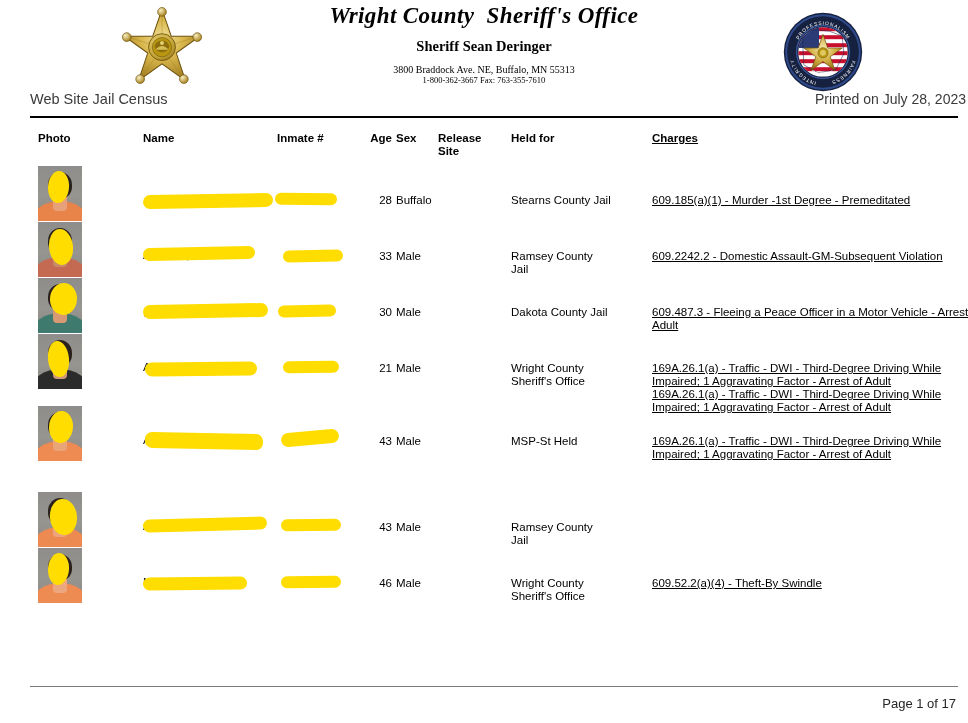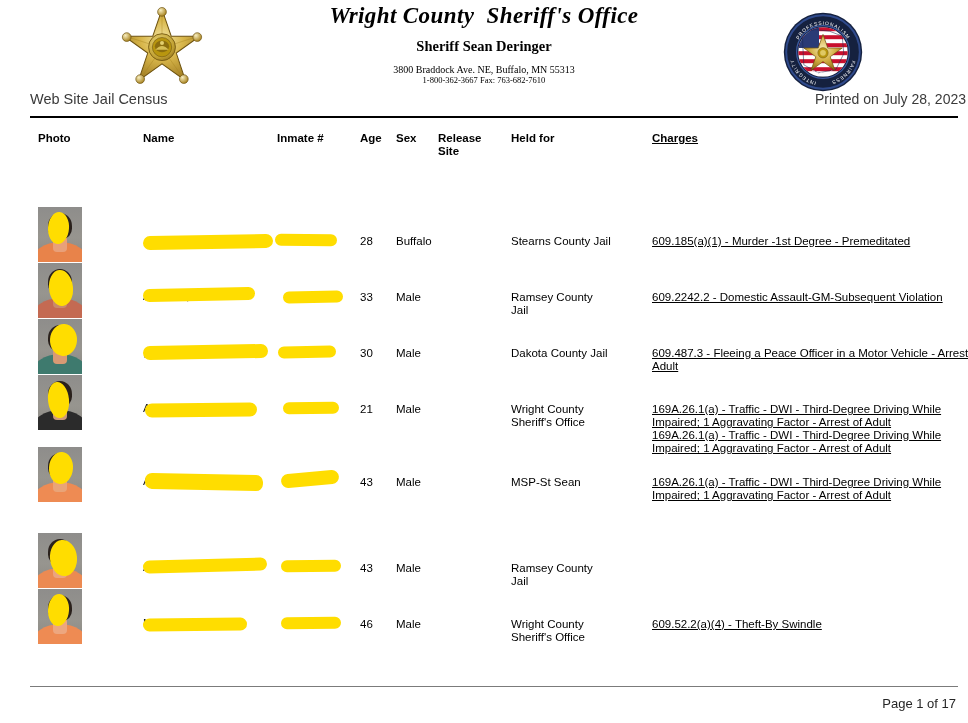--- a/index.html
+++ b/index.html
@@ -109,39 +109,39 @@
   .census-table {
     position: absolute;
     left: 0;
     top: 126px;
     width: 782px;
   }
 
   .col-photo   { position: absolute; left: 38px;  width: 92px; }
   .col-name    { position: absolute; left: 143px; width: 130px; }
   .col-inmate  { position: absolute; left: 277px; width: 75px; }
-  .col-age     { position: absolute; left: 360px; width: 32px; }
+  .col-age     { position: absolute; left: 360px; width: 32px; text-align: right; }
   .col-sex     { position: absolute; left: 396px; width: 38px; }
   .col-release { position: absolute; left: 438px; width: 62px; }
   .col-held    { position: absolute; left: 511px; width: 100px; }
   .col-charges { position: absolute; left: 652px; width: 330px; text-decoration: underline; }
 
   .thead {
     position: relative;
     height: 38px;
     font-size: 11.5px;
     font-weight: bold;
   }
   .thead > div { top: 6px; line-height: 13px; }
 
   .trow {
     position: relative;
     font-size: 11.5px;
   }
-  .trow > div { top: 0; margin-top: 41px; }
+  .trow > div { top: 0; }
 
   .cell { line-height: 13px; }
 
   
   .photo-thumb {
     position: relative;
     width: 44px;
     height: 55px;
     overflow: hidden;
     background: #8d8d8d;
@@ -261,21 +261,21 @@
       <ellipse cx="50" cy="48" rx="8.5" ry="7" fill="#8C6E0F"></ellipse>
       <path d="M42 52 q8 -9 16 0 z" fill="#D6BE55"></path>
       <circle cx="50" cy="44" r="2.4" fill="#E3CE6E"></circle>
     </svg>
   </div>
 
   <div class="header-center">
     <div class="agency-title">Wright County  Sheriff's Office</div>
     <div class="sheriff-name">Sheriff Sean Deringer</div>
     <div class="addr-line">3800 Braddock Ave. NE, Buffalo, MN 55313</div>
-    <div class="phone-line">1-800-362-3667    Fax: 763-682-7610</div>
+    <div class="phone-line">1-800-362-3667    Fax: 763-355-7610</div>
   </div>
 
   <div class="circle-badge">
     <svg viewBox="0 0 100 100" width="80" height="80" aria-hidden="true">
       <defs>
         <clipPath id="innerclip">
             <circle cx="50" cy="50" r="31"></circle>
           </clipPath>
         <radialGradient id="goldg2" cx="50%" cy="40%" r="62%">
           <stop offset="0%" stop-color="#F6EBB2"></stop>
@@ -450,21 +450,21 @@
           </div>
         </div>
         <div class="col-name" style="top: 22px; height: 18px;">
           <span class="ghost-text" style="left: 0px; top: 3px;">ANE</span>
           <div class="redact-bar" style="left: 2px; top: 2px; width: 118px; height: 16px; background: rgb(255, 221, 0); border-radius: 7px; transform: rotate(1.2deg);"></div>
           <div class="redact-bar" style="left: 138px; top: 0px; width: 58px; height: 14px; background: rgb(255, 221, 0); border-radius: 7px; transform: rotate(-5deg);"></div>
         </div>
         <div class="col-age cell" style="top: 26px;">43</div>
         <div class="col-sex cell" style="top: 26px;">Male</div>
         <div class="col-release cell" style="top: 26px;"></div>
-        <div class="col-held cell" style="top: 26px;">MSP-St Sean</div>
+        <div class="col-held cell" style="top: 26px;">MSP-St Held</div>
         <div class="col-charges" style="top: 26px;">
           <div class="cell">169A.26.1(a) - Traffic - DWI - Third-Degree Driving While Impaired; 1 Aggravating Factor - Arrest of Adult</div>
         </div>
       </div>
       <div class="trow" style="position: absolute; left: 0px; top: 369px; width: 968px; height: 56px;">
         <div class="col-photo" style="top: -3px;">
           <div class="photo-thumb">
             <div class="ph-bg"></div>
             <div class="ph-shoulders" style="background:#EC8A52"></div>
             <div class="ph-neck" style="background:#EBA47E"></div>

